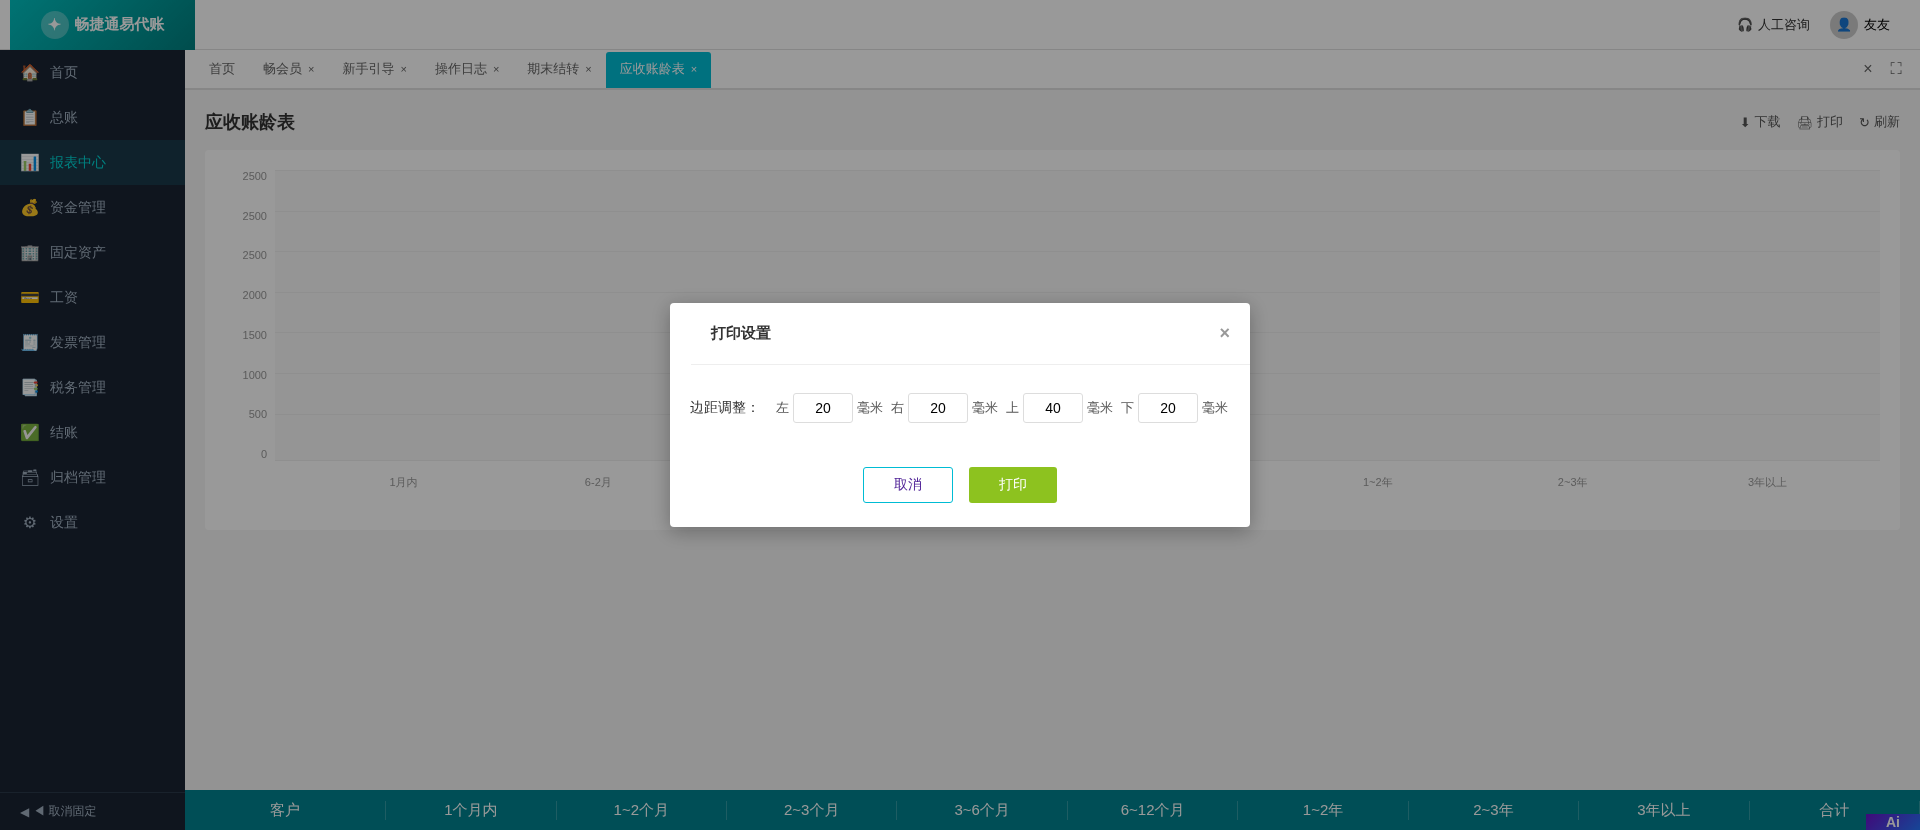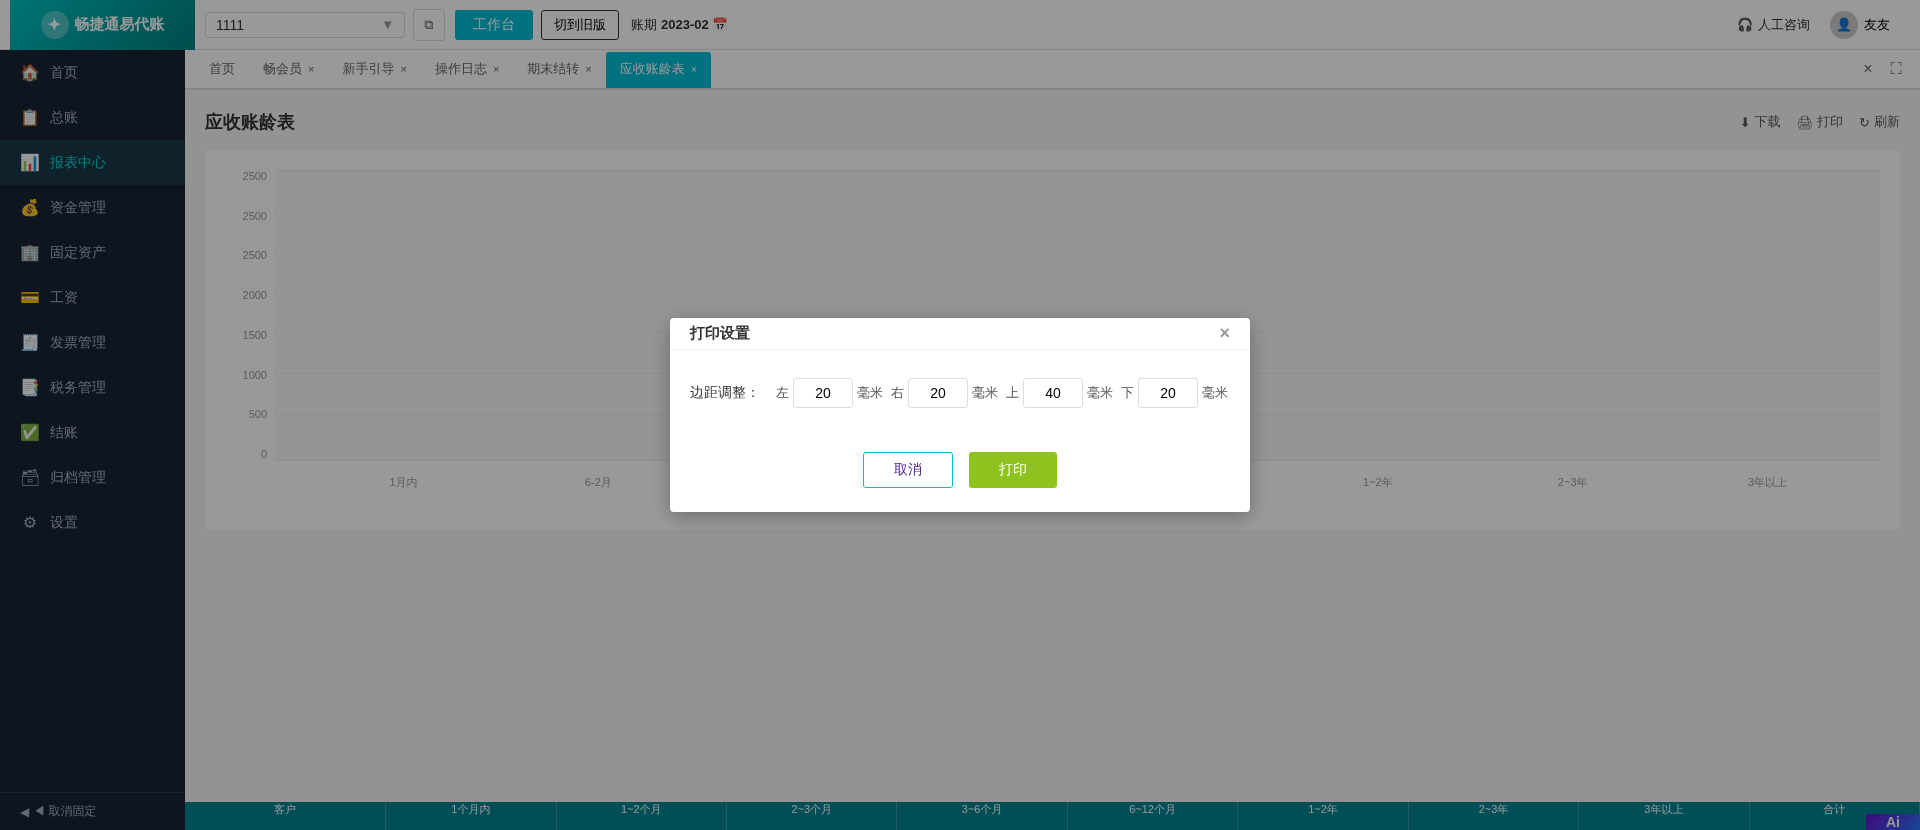--- a/index.html
+++ b/index.html
@@ -122,24 +122,25 @@
     .bars-area { position: absolute; left: 0; right: 0; top: 0; bottom: 0; display: flex; align-items: flex-end; padding: 0 20px; gap: 10px; }
     .bar-group { flex: 1; display: flex; flex-direction: column; align-items: center; }
     .bar { width: 60%; background: repeating-linear-gradient(-45deg, #b0b0b0, #b0b0b0 3px, #d0d0d0 3px, #d0d0d0 6px); border-radius: 2px 2px 0 0; }
     .x-axis { position: absolute; bottom: 0; left: 66px; right: 0; display: flex; padding: 0 20px; gap: 10px; }
     .x-label { flex: 1; text-align: center; font-size: 11px; color: #999; padding-top: 4px; }
 
     
     .bottom-table-bar {
       background: #00838f;
       display: flex;
+      align-items: center;
       flex-shrink: 0;
-      height: 28px;
+      height: 40px;
       color: #fff;
-      font-size: 11px;
+      font-size: 15px;
     }
     .table-col-header {
       flex: 1; text-align: center; padding: 0 8px; border-right: 1px solid rgba(255,255,255,0.2);
     }
     .table-col-header:first-child { flex: 1.2; }
 
     
     .overlay {
       position: fixed; top: 0; left: 0; right: 0; bottom: 0;
       background: rgba(0,0,0,0.4);
@@ -149,23 +150,23 @@
 
     
     .dialog {
       background: #fff;
       border-radius: 4px;
       width: 580px;
       box-shadow: 0 4px 20px rgba(0,0,0,0.3);
     }
     .dialog-header {
       display: flex; align-items: center; justify-content: space-between;
-      padding: 5px 20px;
+      padding: 20px 20px;
       border-bottom: 1px solid #eee;
-      font-size: 15px; font-weight: bold; color: #333;
+      font-size: 15px; font-weight: bold; color: #333; margin-left: 21px;
     }
     .dialog-close { cursor: pointer; color: #999; font-size: 18px; }
     .dialog-body { padding: 28px 20px; }
     .margin-row { display: flex; align-items: center; gap: 8px; }
     .margin-label { font-size: 14px; color: #333; margin-right: 8px; text-align: right; }
     .margin-group { display: flex; align-items: center; gap: 4px; }
     .margin-direction { font-size: 13px; color: #555; }
     .margin-input {
       width: 60px; height: 30px; border: 1px solid #ddd; border-radius: 3px; text-align: center; font-size: 14px; outline: none;
     }
@@ -182,32 +183,20 @@
       font-size: 14px; font-weight: bold;
     }
   </style>
 </head>
 <body>
 
 <div class="top-header">
   <div class="logo-area">
     <div class="logo-icon">✦</div>
     <span>畅捷通易代账</span>
-  </div>
-  <div class="header-company">
-    <div class="company-selector">
-      <span class="company-name">1111</span>
-      <span class="dropdown-icon">▼</span>
-    </div>
-    <div class="copy-icon-btn">⧉</div>
-    <button class="workbench-btn">工作台</button>
-    <button class="switch-btn">切到旧版</button>
-    <span class="period-label">账期</span>
-    <span class="period-value">2023-02</span>
-    <span class="calendar-icon">📅</span>
   </div>
   <div class="header-right">
     <div class="consult-btn">
       <span>🎧</span>
       <span style="margin-left:4px">人工咨询</span>
     </div>
     <div class="user-area">
       <div class="user-avatar">
         <span>👤</span>
       </div>

